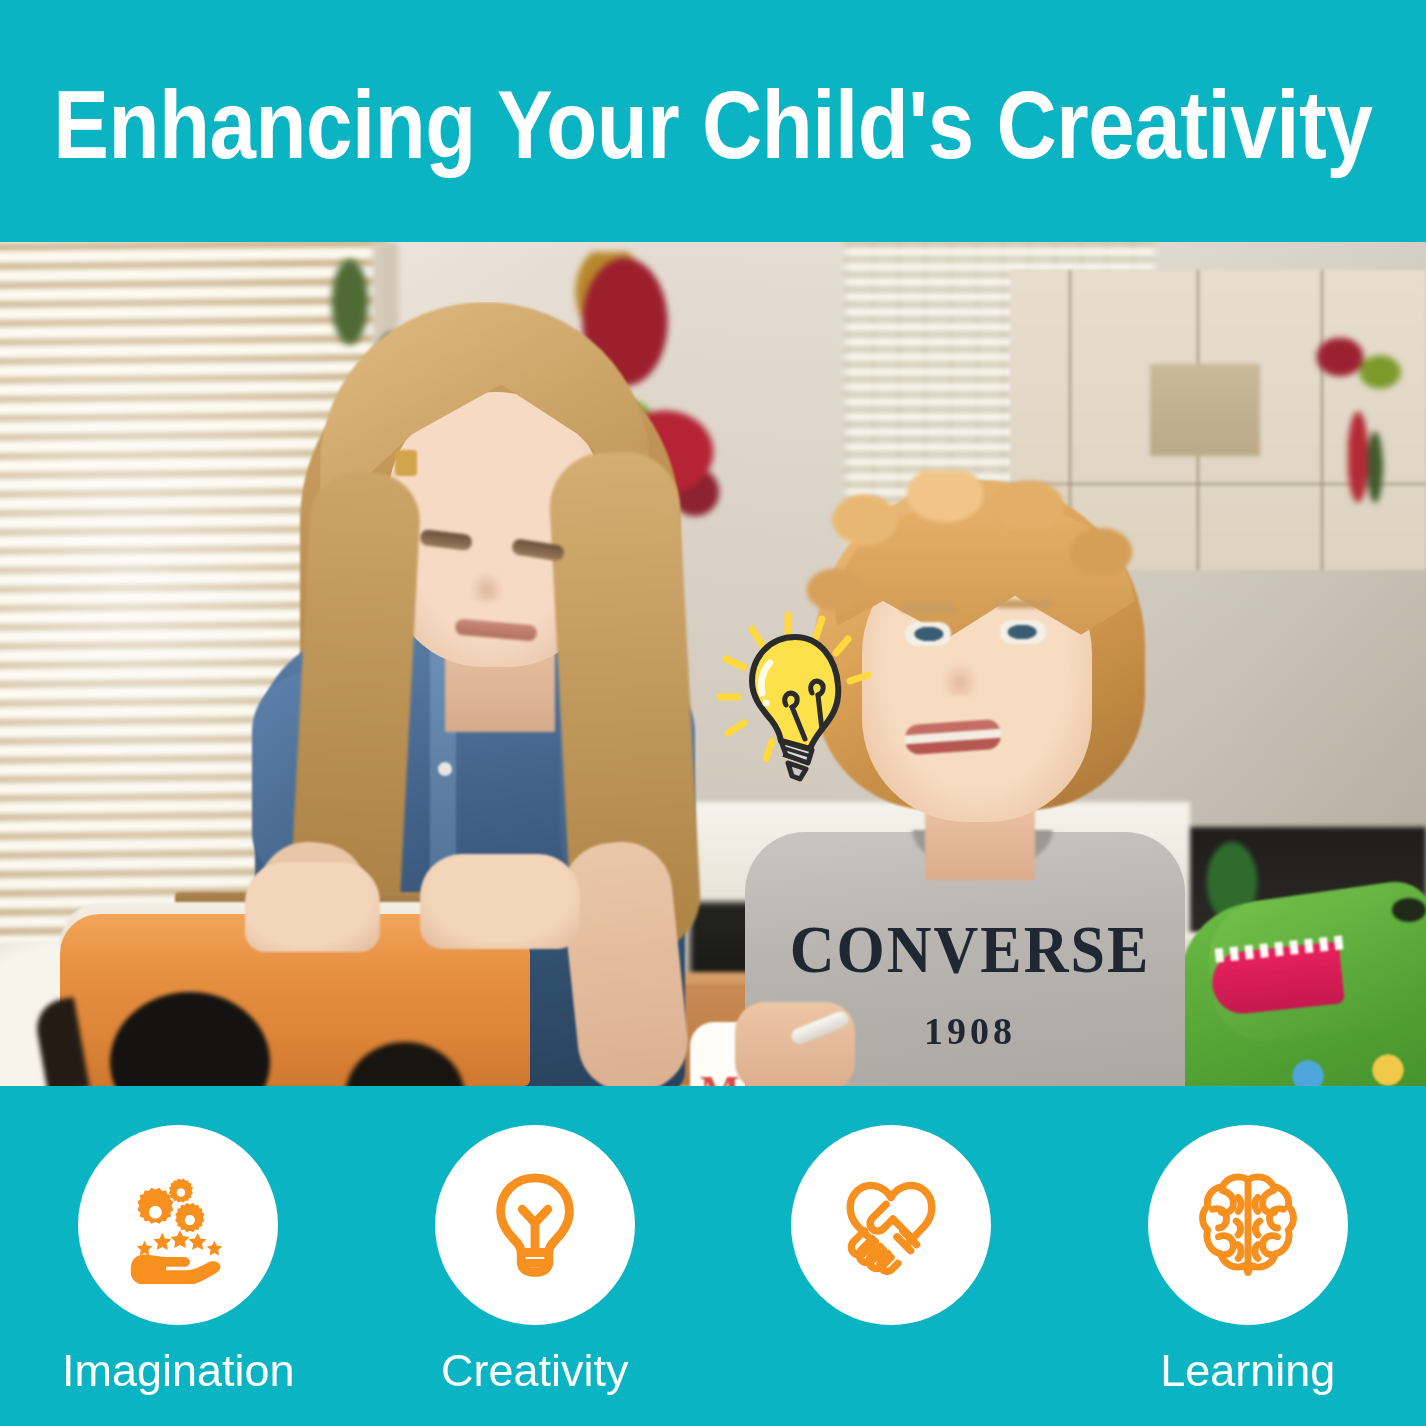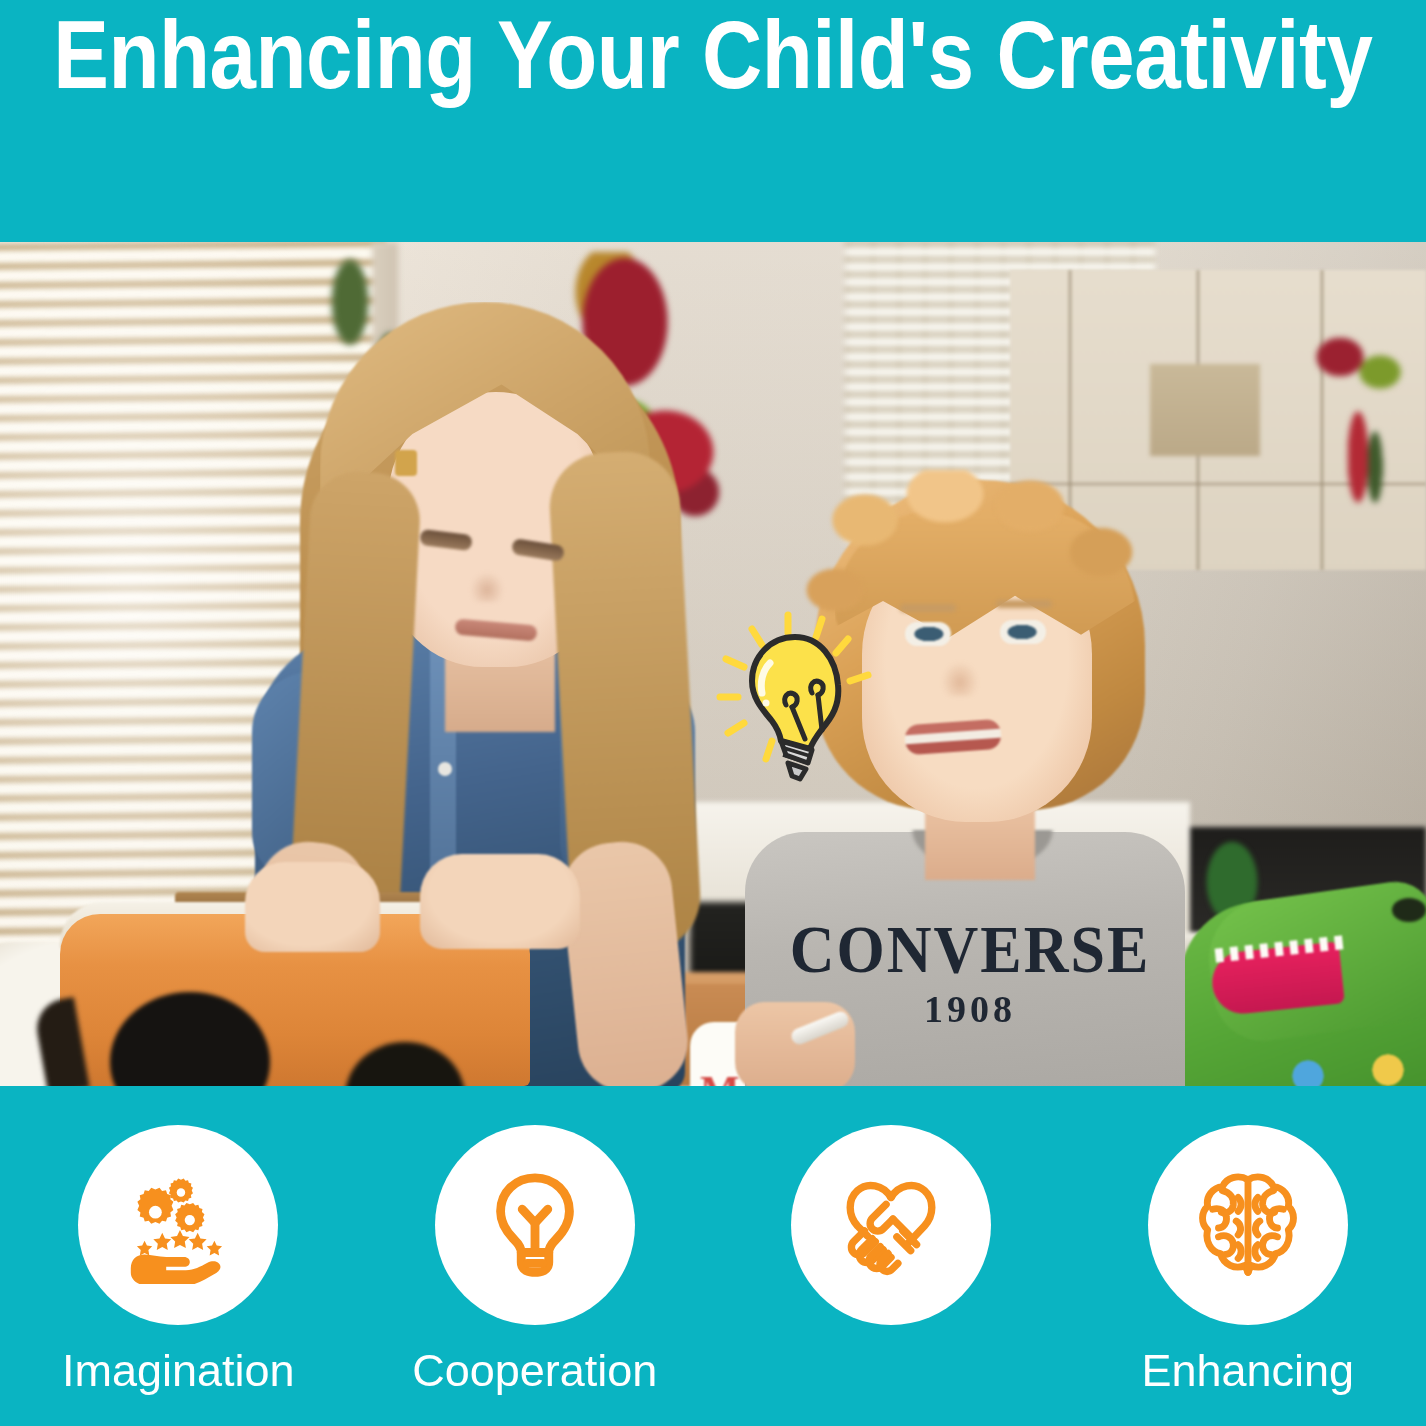--- a/index.html
+++ b/index.html
@@ -9,21 +9,21 @@
     position:relative;
     width:1426px;height:1426px;
     overflow:hidden;
     background:#0AB4C2;
   }
 
   
   #header{
     position:absolute;left:0;top:0;width:1426px;height:242px;
     background:#0AB4C2;
-    display:flex;justify-content:center;
+    display:flex;align-items:center;justify-content:center;
   }
   #header-title{
     color:#ffffff;
     font-family:"Liberation Sans Narrow","Liberation Sans","DejaVu Sans Condensed",sans-serif;
     font-weight:bold;
     font-size:97px;
     letter-spacing:-0.5px;
     line-height:1;
     white-space:nowrap;
     transform:scaleX(0.86);
@@ -433,21 +433,21 @@
   }
   #boy-shirt-text{
     left:770px;top:672px;width:400px;height:180px;
     color:#1f2733;
     font-family:"Liberation Serif",serif;
     font-weight:bold;
     text-align:center;
     filter:blur(0.5px);
   }
   #boy-shirt-text .big{font-size:62px;letter-spacing:2px;display:block;transform:scaleY(1.1);}
-  #boy-shirt-text .small{font-size:38px;letter-spacing:4px;display:block;margin-top:2px;}
+  #boy-shirt-text .small{font-size:38px;letter-spacing:4px;display:block;margin-top:24px;}
   #boy-arm-l{
     left:735px;top:760px;width:120px;height:90px;
     background:linear-gradient(#edc6a6,#dcad8c);
     border-radius:30px;filter:blur(1.2px);
   }
   #boy-pen{
     left:790px;top:778px;width:60px;height:16px;
     background:linear-gradient(#fbfaf6,#d8d4cb);
     border-radius:8px;filter:blur(1px);transform:rotate(-22deg);
   }
@@ -696,21 +696,21 @@
         <div class="feature-circle">
           <svg viewBox="0 0 120 120" xmlns="http://www.w3.org/2000/svg" fill="none" stroke="#F7901E" stroke-width="9" stroke-linecap="round" stroke-linejoin="round">
             <path d="M60 12 C40 12 25 27 25 46 C25 59 32 68 39 75 C44 80 46 83 46 88 L74 88
                      C74 83 76 80 81 75 C88 68 95 59 95 46 C95 27 80 12 60 12 Z"></path>
             <path d="M46 88 L46 98 C46 104 51 108 57 108 L63 108 C69 108 74 104 74 98 L74 88"></path>
             <line x1="52" y1="99" x2="68" y2="99"></line>
             <path d="M47 44 L60 58 L73 44"></path>
             <line x1="60" y1="58" x2="60" y2="86"></line>
           </svg>
         </div>
-        <div class="feature-label">Cooperation</div>
+        <div class="feature-label">Creativity</div>
       </div>
 
       <div class="feature">
         <div class="feature-circle">
           <svg viewBox="0 0 120 120" xmlns="http://www.w3.org/2000/svg" fill="none" stroke="#F7901E" stroke-width="7.5" stroke-linecap="round" stroke-linejoin="round">
             <path d="M60 32 C52 19 36 16 26 25 C16 34 16 50 26 61 L36 71"></path>
             <path d="M60 32 C68 19 84 16 94 25 C104 34 104 50 94 61 L76 80"></path>
             <path d="M55 39 L41 53 C38 56 38 61 41 64 C44 67 49 67 52 64 L62 54"></path>
             <path d="M62 54 L82 74"></path>
             <path d="M33 66 L22 77 C19 80 19 85 22 88 C25 91 30 91 33 88 L44 77"></path>
@@ -738,19 +738,19 @@
             <path d="M48 56 C53 59 54 66 50 70"></path>
             <path d="M50 80 C54 83 54 90 50 94"></path>
             <path d="M86 25 C78 27 74 33 75 40 C76 46 82 49 87 47"></path>
             <path d="M96 44 C89 42 83 45 82 52 C81 58 85 63 90 63"></path>
             <path d="M90 72 C83 69 76 72 75 79 C74 85 78 90 83 90"></path>
             <path d="M70 32 C66 36 66 42 70 46"></path>
             <path d="M72 56 C67 59 66 66 70 70"></path>
             <path d="M70 80 C66 83 66 90 70 94"></path>
           </svg>
         </div>
-        <div class="feature-label">Enhancing</div>
+        <div class="feature-label">Learning</div>
       </div>
 
     </div>
   </div>
 
 </div>
 
 </body></html>

